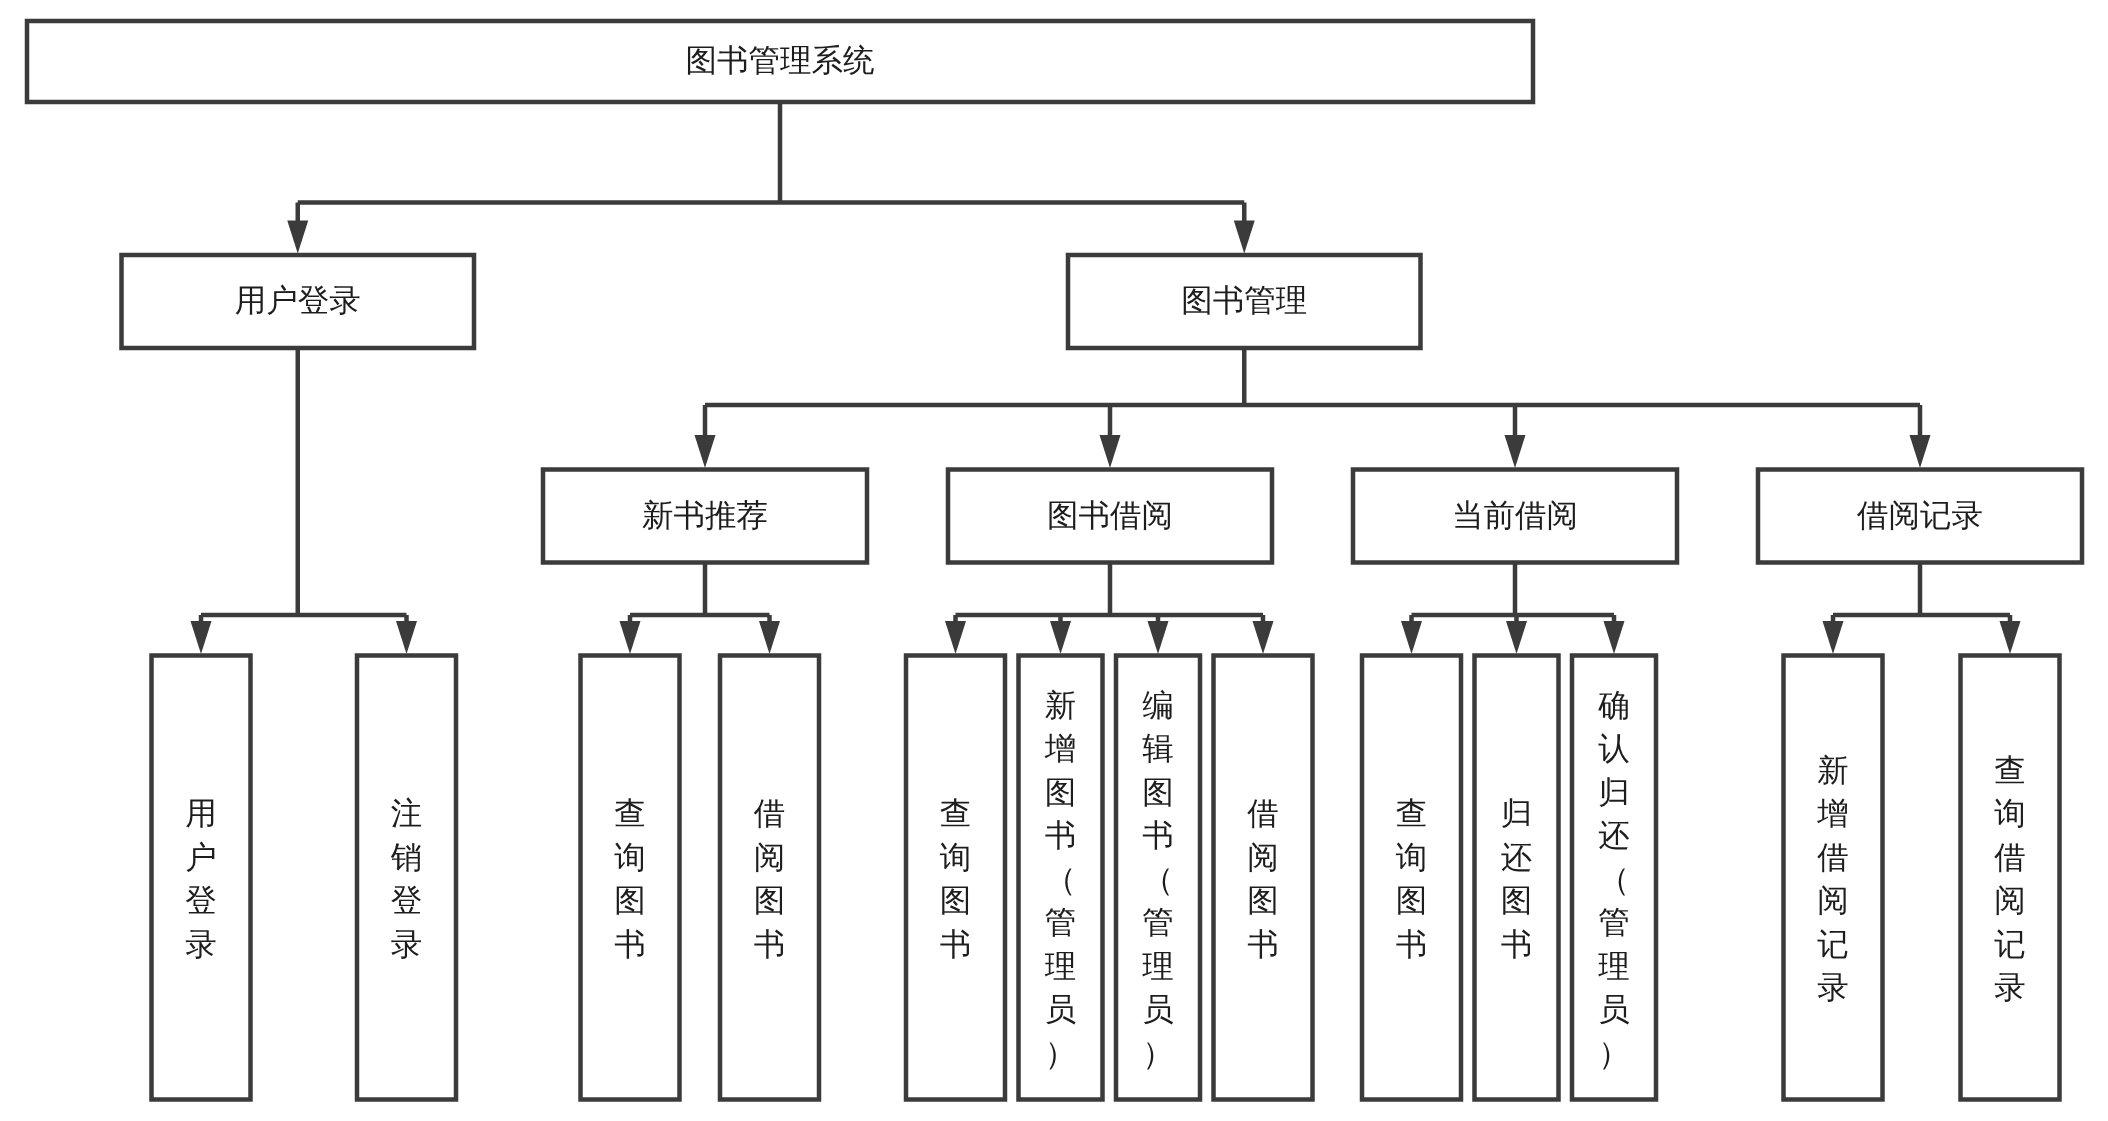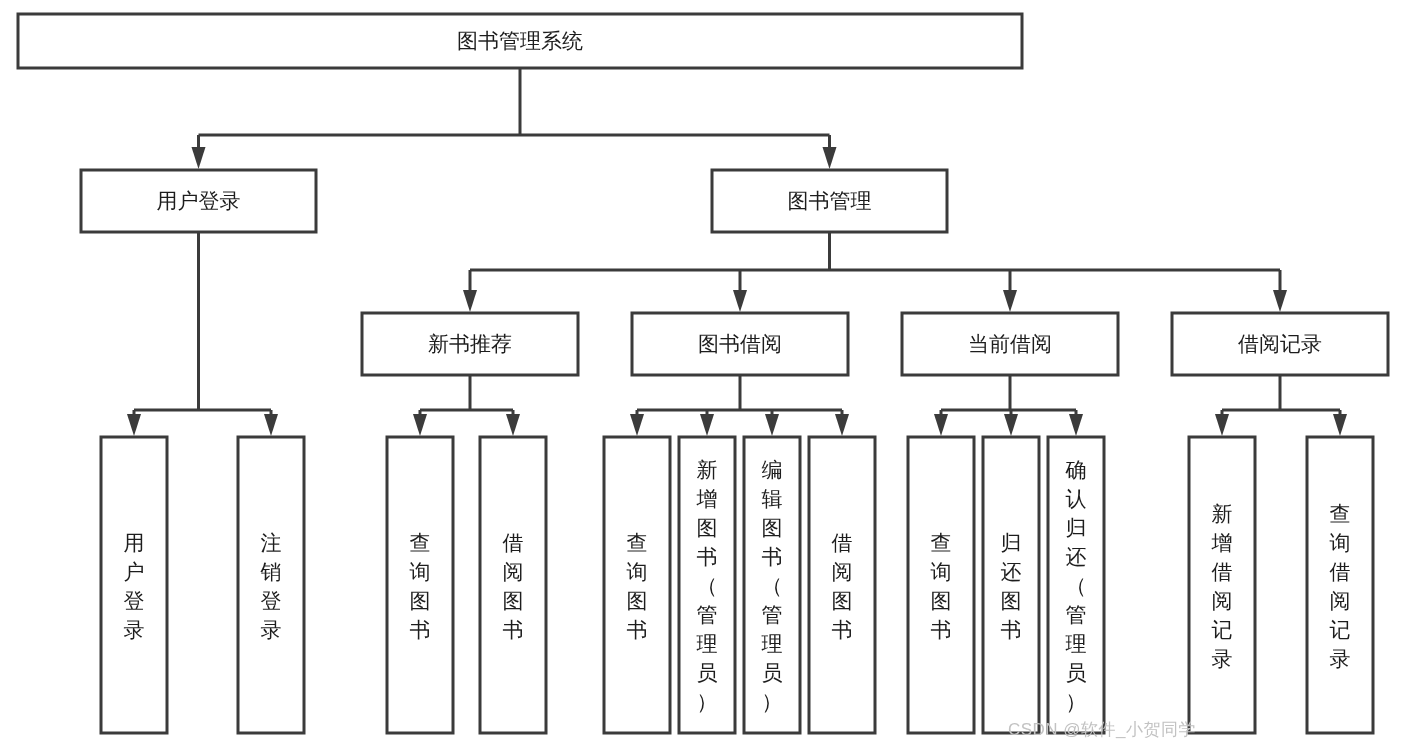--- a/index.html
+++ b/index.html
@@ -206,14 +206,13 @@
           <rect x="1189" y="437" width="66" height="296" class="node-box"></rect>
           <text class="node-label-v" x="1222" y="520.62"><tspan x="1222" dy="0">新</tspan><tspan x="1222" dy="29">增</tspan><tspan x="1222" dy="29">借</tspan><tspan x="1222" dy="29">阅</tspan><tspan x="1222" dy="29">记</tspan><tspan x="1222" dy="29">录</tspan></text>
         </g>
         <g>
           <rect x="1307" y="437" width="66" height="296" class="node-box"></rect>
           <text class="node-label-v" x="1340" y="520.62"><tspan x="1340" dy="0">查</tspan><tspan x="1340" dy="29">询</tspan><tspan x="1340" dy="29">借</tspan><tspan x="1340" dy="29">阅</tspan><tspan x="1340" dy="29">记</tspan><tspan x="1340" dy="29">录</tspan></text>
         </g>
       </g>
   </svg>
 
-  <div class="watermark-text">CSDN @软件_小贺同学</div>
 </div>
 
 </body></html>

